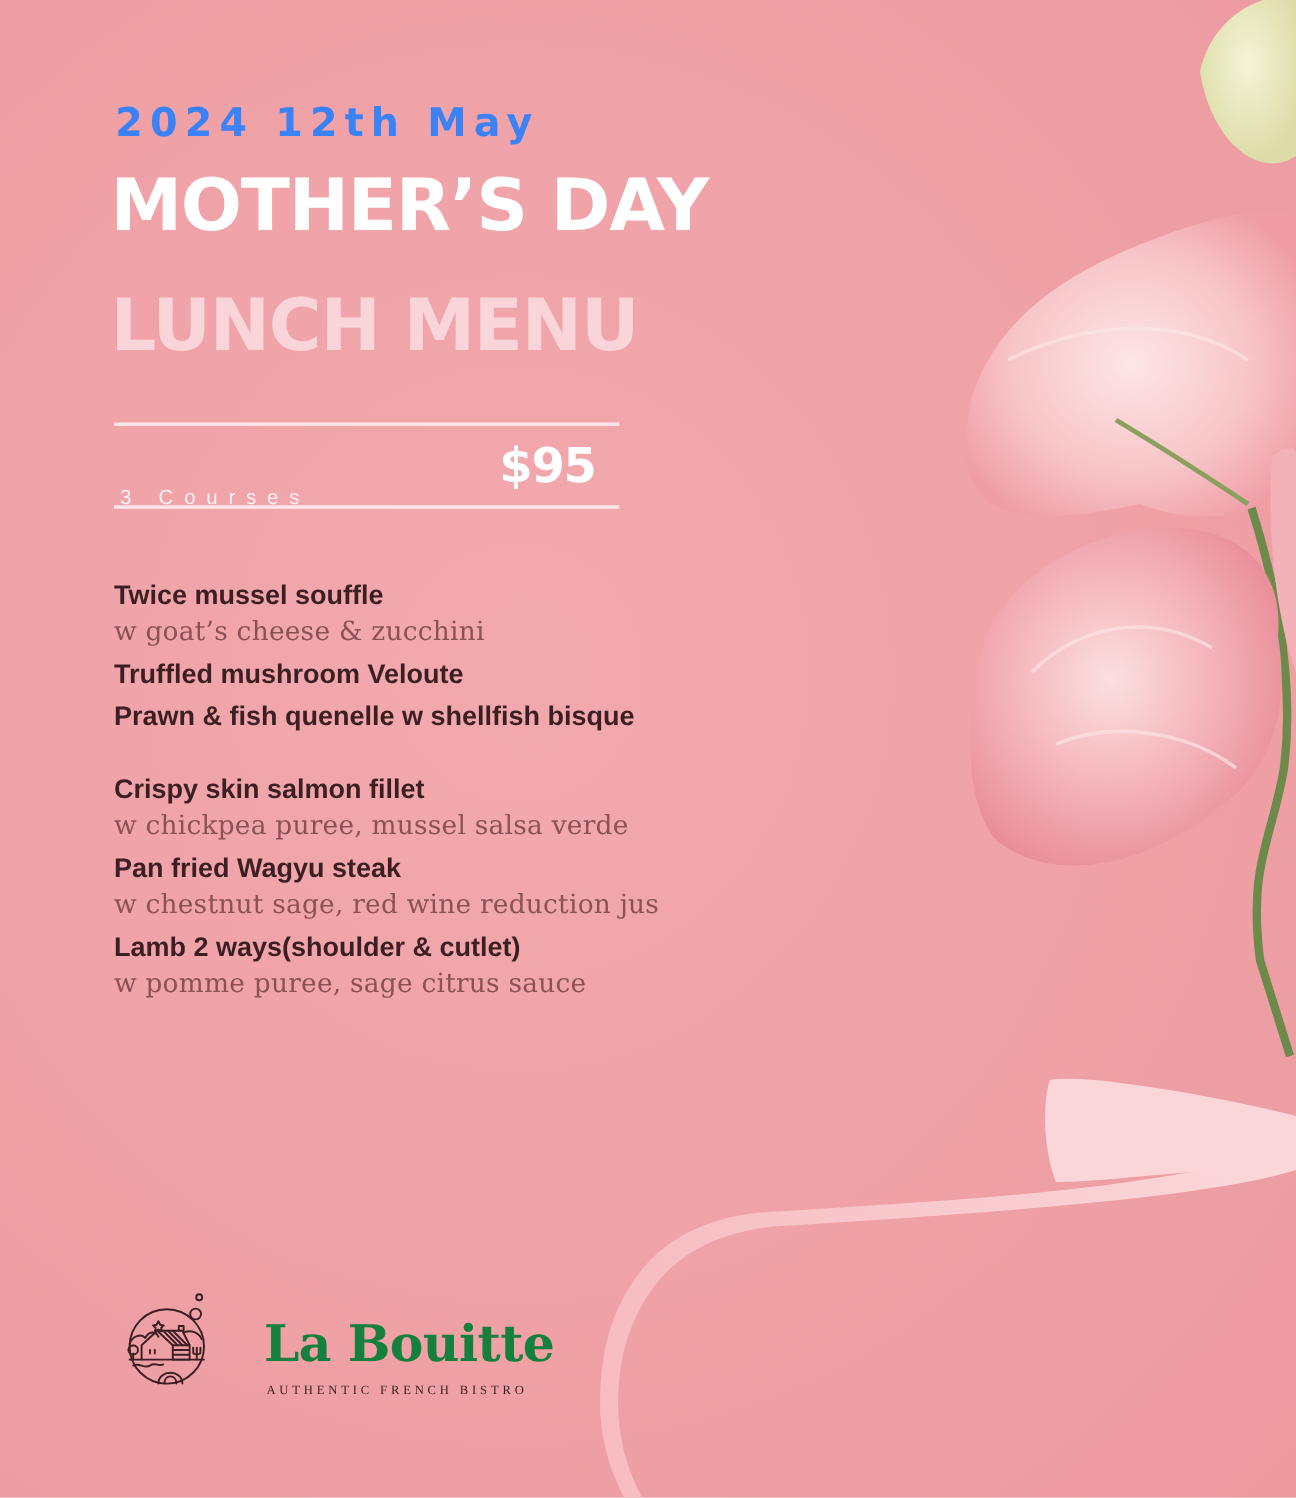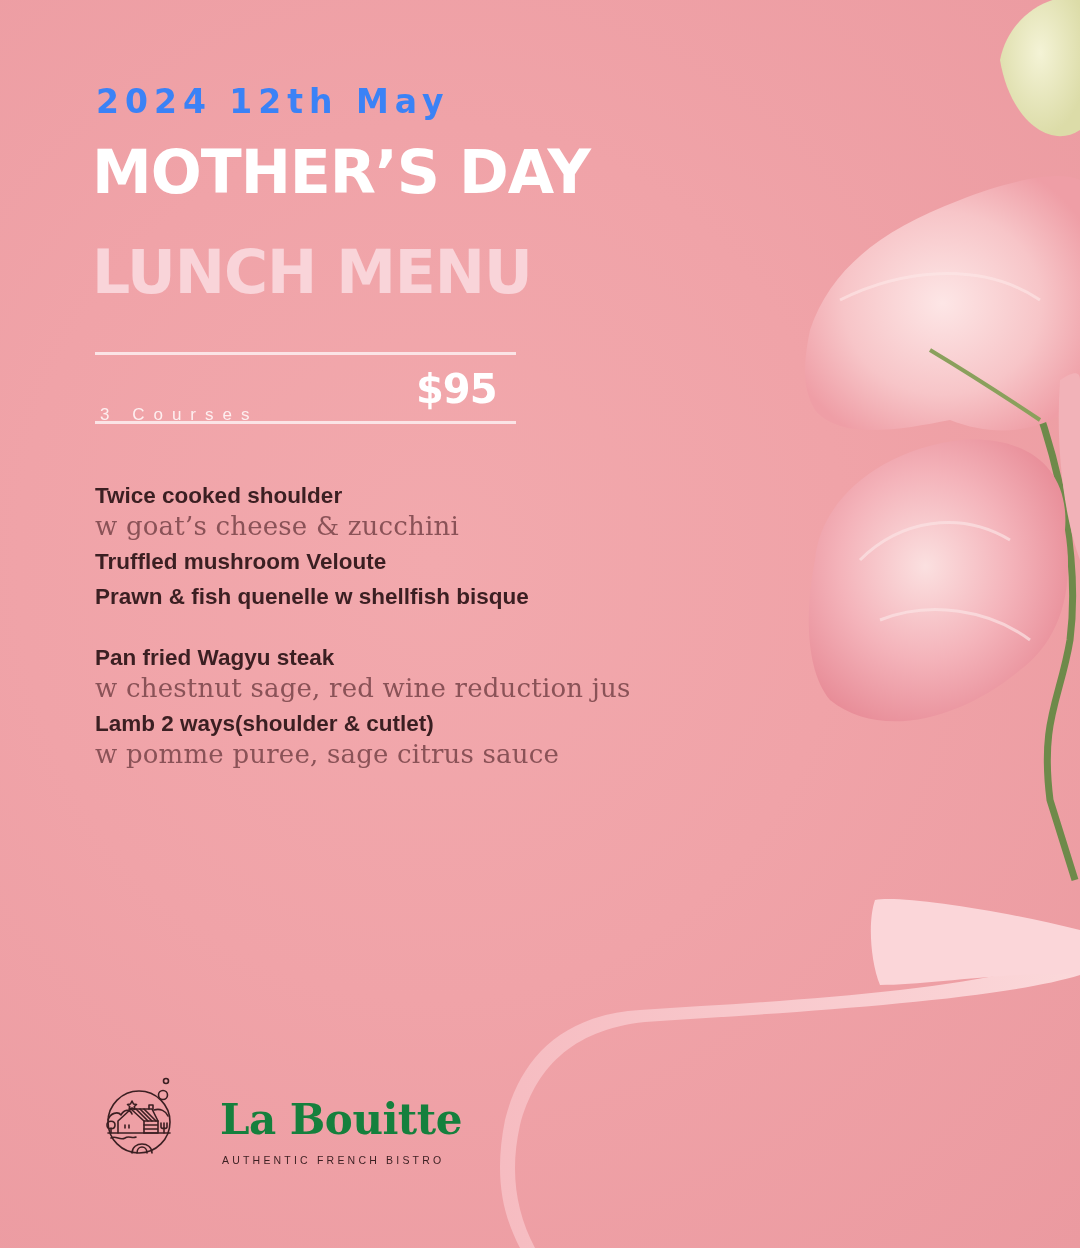--- a/index.html
+++ b/index.html
@@ -39,35 +39,35 @@
       font-size: 40px; color: #ffffff; letter-spacing: -1px;
     }
 
     .menu { position: absolute; left: 95px; top: 480px; width: 560px; }
     .item { margin: 0; }
     .name {
       font-family: "Liberation Sans", sans-serif; font-weight: bold;
       font-size: 22.5px; color: #3b1f22; line-height: 31px; display: block;
     }
     .desc {
-      font-family: "DejaVu Serif", serif; font-size: 26px;
+      font-family: "DejaVu Serif", serif; font-size: 22px;
       color: #8a5257; line-height: 31px; display: block; letter-spacing: 0.2px;
     }
     .item + .item { margin-top: 4px; }
     .course-gap { height: 30px; }
 
     .logo { position: absolute; left: 94px; top: 1075px; width: 94px; height: 80px; }
     .brand {
       position: absolute; left: 220px; top: 1095px;
       font-family: "DejaVu Serif", serif; font-weight: bold;
       font-size: 42px; color: #15803d; letter-spacing: -0.5px;
     }
     .tagline {
       position: absolute; left: 222px; top: 1154px;
-      font-family: Liberation Sans, sans-serif; font-size: 10.5px;
+      font-family: Liberation Serif, serif; font-size: 10.5px;
       letter-spacing: 3.2px; color: #3b1f22;
     }
   </style>
 </head>
 <body>
 
 <div class="poster">
 
   <svg class="deco" viewBox="0 0 1080 1248">
     <defs>
@@ -114,34 +114,38 @@
   <div class="title-2">LUNCH MENU</div>
 
   <div class="rule top"></div>
   <div class="courses">3 Courses</div>
   <div class="price">$95</div>
   <div class="rule bottom"></div>
 
   <div class="menu">
     <div>
       <div class="item">
-        <span class="name">Twice cooked shoulder</span>
+        <span class="name">Twice mussel souffle</span>
         <span class="desc">w goat’s cheese &amp; zucchini</span>
       </div>
       <div class="item">
         <span class="name">Truffled mushroom Veloute</span>
       </div>
       <div class="item">
         <span class="name">Prawn &amp; fish quenelle w shellfish bisque</span>
       </div>
     </div>
 
     <div class="course-gap"></div>
 
     <div>
+      <div class="item">
+        <span class="name">Crispy skin salmon fillet</span>
+        <span class="desc">w chickpea puree, mussel salsa verde</span>
+      </div>
       <div class="item">
         <span class="name">Pan fried Wagyu steak</span>
         <span class="desc">w chestnut sage, red wine reduction jus</span>
       </div>
       <div class="item">
         <span class="name">Lamb 2 ways(shoulder &amp; cutlet)</span>
         <span class="desc">w pomme puree, sage citrus sauce</span>
       </div>
     </div>
 

